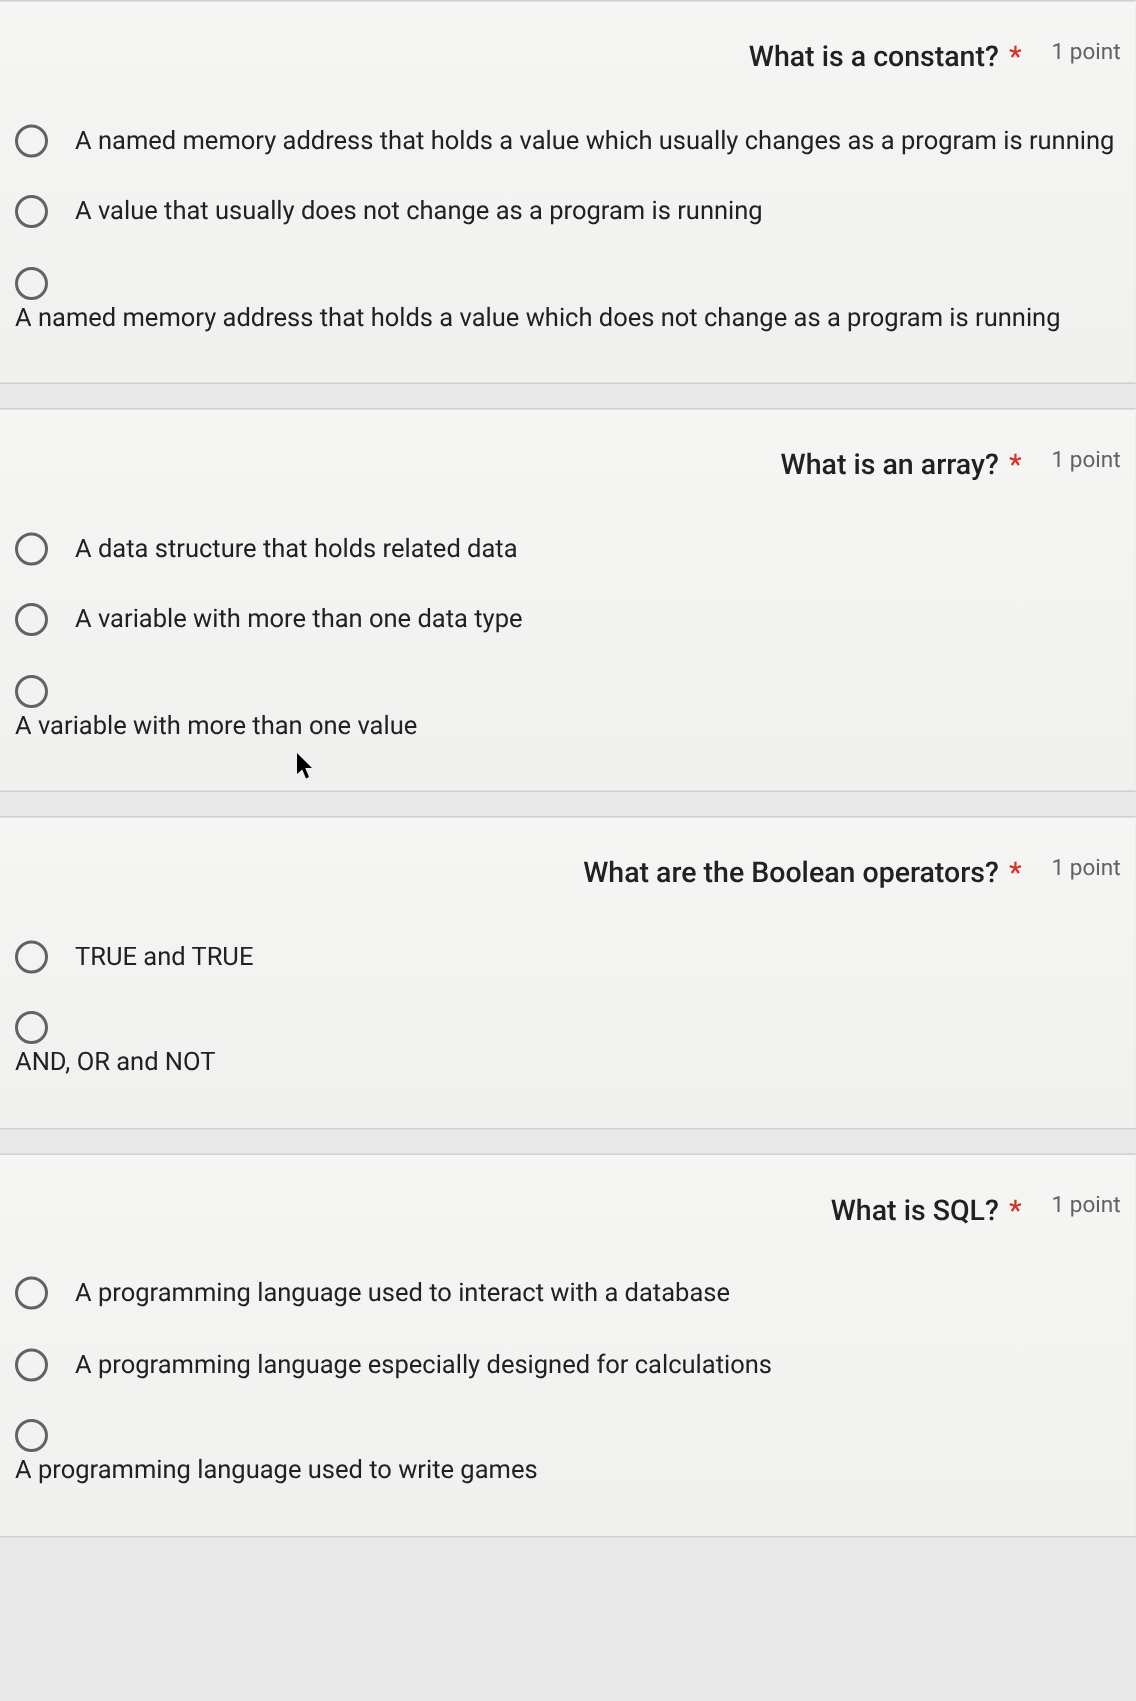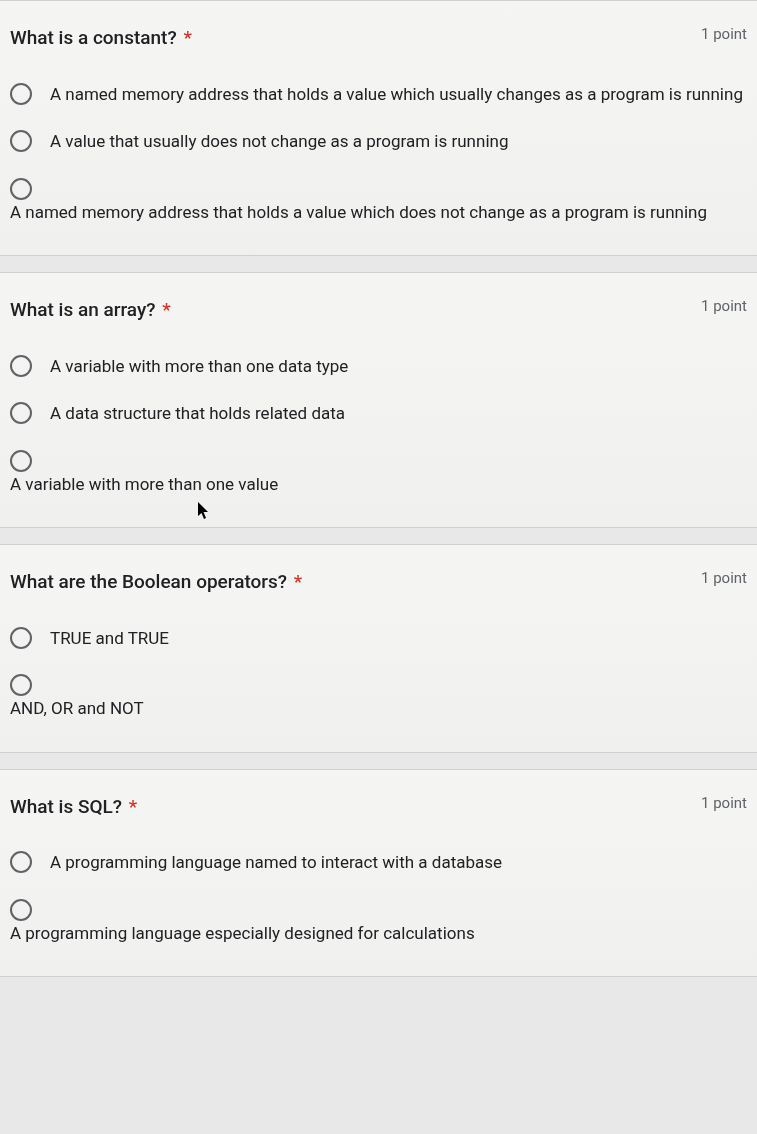--- a/index.html
+++ b/index.html
@@ -15,21 +15,21 @@
     }
     .question-card {
       background: linear-gradient(180deg, #f5f5f3 0%, #f0f0ee 100%);
       padding: 24px 10px 30px 10px;
       margin-bottom: 16px;
       border-top: 1px solid #d0d0d0;
       border-bottom: 1px solid #d0d0d0;
     }
     .question-header {
       display: flex;
-      justify-content: space-between;
+      justify-content: flex-end;
       align-items: flex-start;
       margin-bottom: 30px;
     }
     .question-title {
       font-size: 19px;
       font-weight: 500;
       color: #202124;
       line-height: 1.4;
     }
     .required {
@@ -110,25 +110,25 @@
 <div class="question-card">
   <div class="question-header">
     <div class="question-title">
       <span>What is an array?</span>
       <span class="required">*</span>
     </div>
     <div class="points">1 point</div>
   </div>
   <div class="option-row">
     <div class="radio"></div>
-    <div class="option-label">A variable with more than one data type</div>
+    <div class="option-label">A data structure that holds related data</div>
   </div>
   <div class="option-row">
     <div class="radio"></div>
-    <div class="option-label">A data structure that holds related data</div>
+    <div class="option-label">A variable with more than one data type</div>
   </div>
   <div class="option-row">
     <div class="radio"></div>
     <div class="option-label">A variable with more than one value</div>
   </div>
 </div>
 
 <div class="question-card">
   <div class="question-header">
     <div class="question-title">
@@ -150,25 +150,29 @@
 <div class="question-card">
   <div class="question-header">
     <div class="question-title">
       <span>What is SQL?</span>
       <span class="required">*</span>
     </div>
     <div class="points">1 point</div>
   </div>
   <div class="option-row">
     <div class="radio"></div>
-    <div class="option-label">A programming language named to interact with a database</div>
+    <div class="option-label">A programming language used to interact with a database</div>
   </div>
   <div class="option-row">
     <div class="radio"></div>
     <div class="option-label">A programming language especially designed for calculations</div>
+  </div>
+  <div class="option-row">
+    <div class="radio"></div>
+    <div class="option-label">A programming language used to write games</div>
   </div>
 </div>
 
 <div class="cursor">
   <svg width="14" height="18" viewBox="0 0 14 18">
     <path d="M0 0 L0 14 L3.5 11 L6 17 L8 16 L5.5 10 L10 10 Z" fill="#000"></path>
   </svg>
 </div>
 
 </div>

